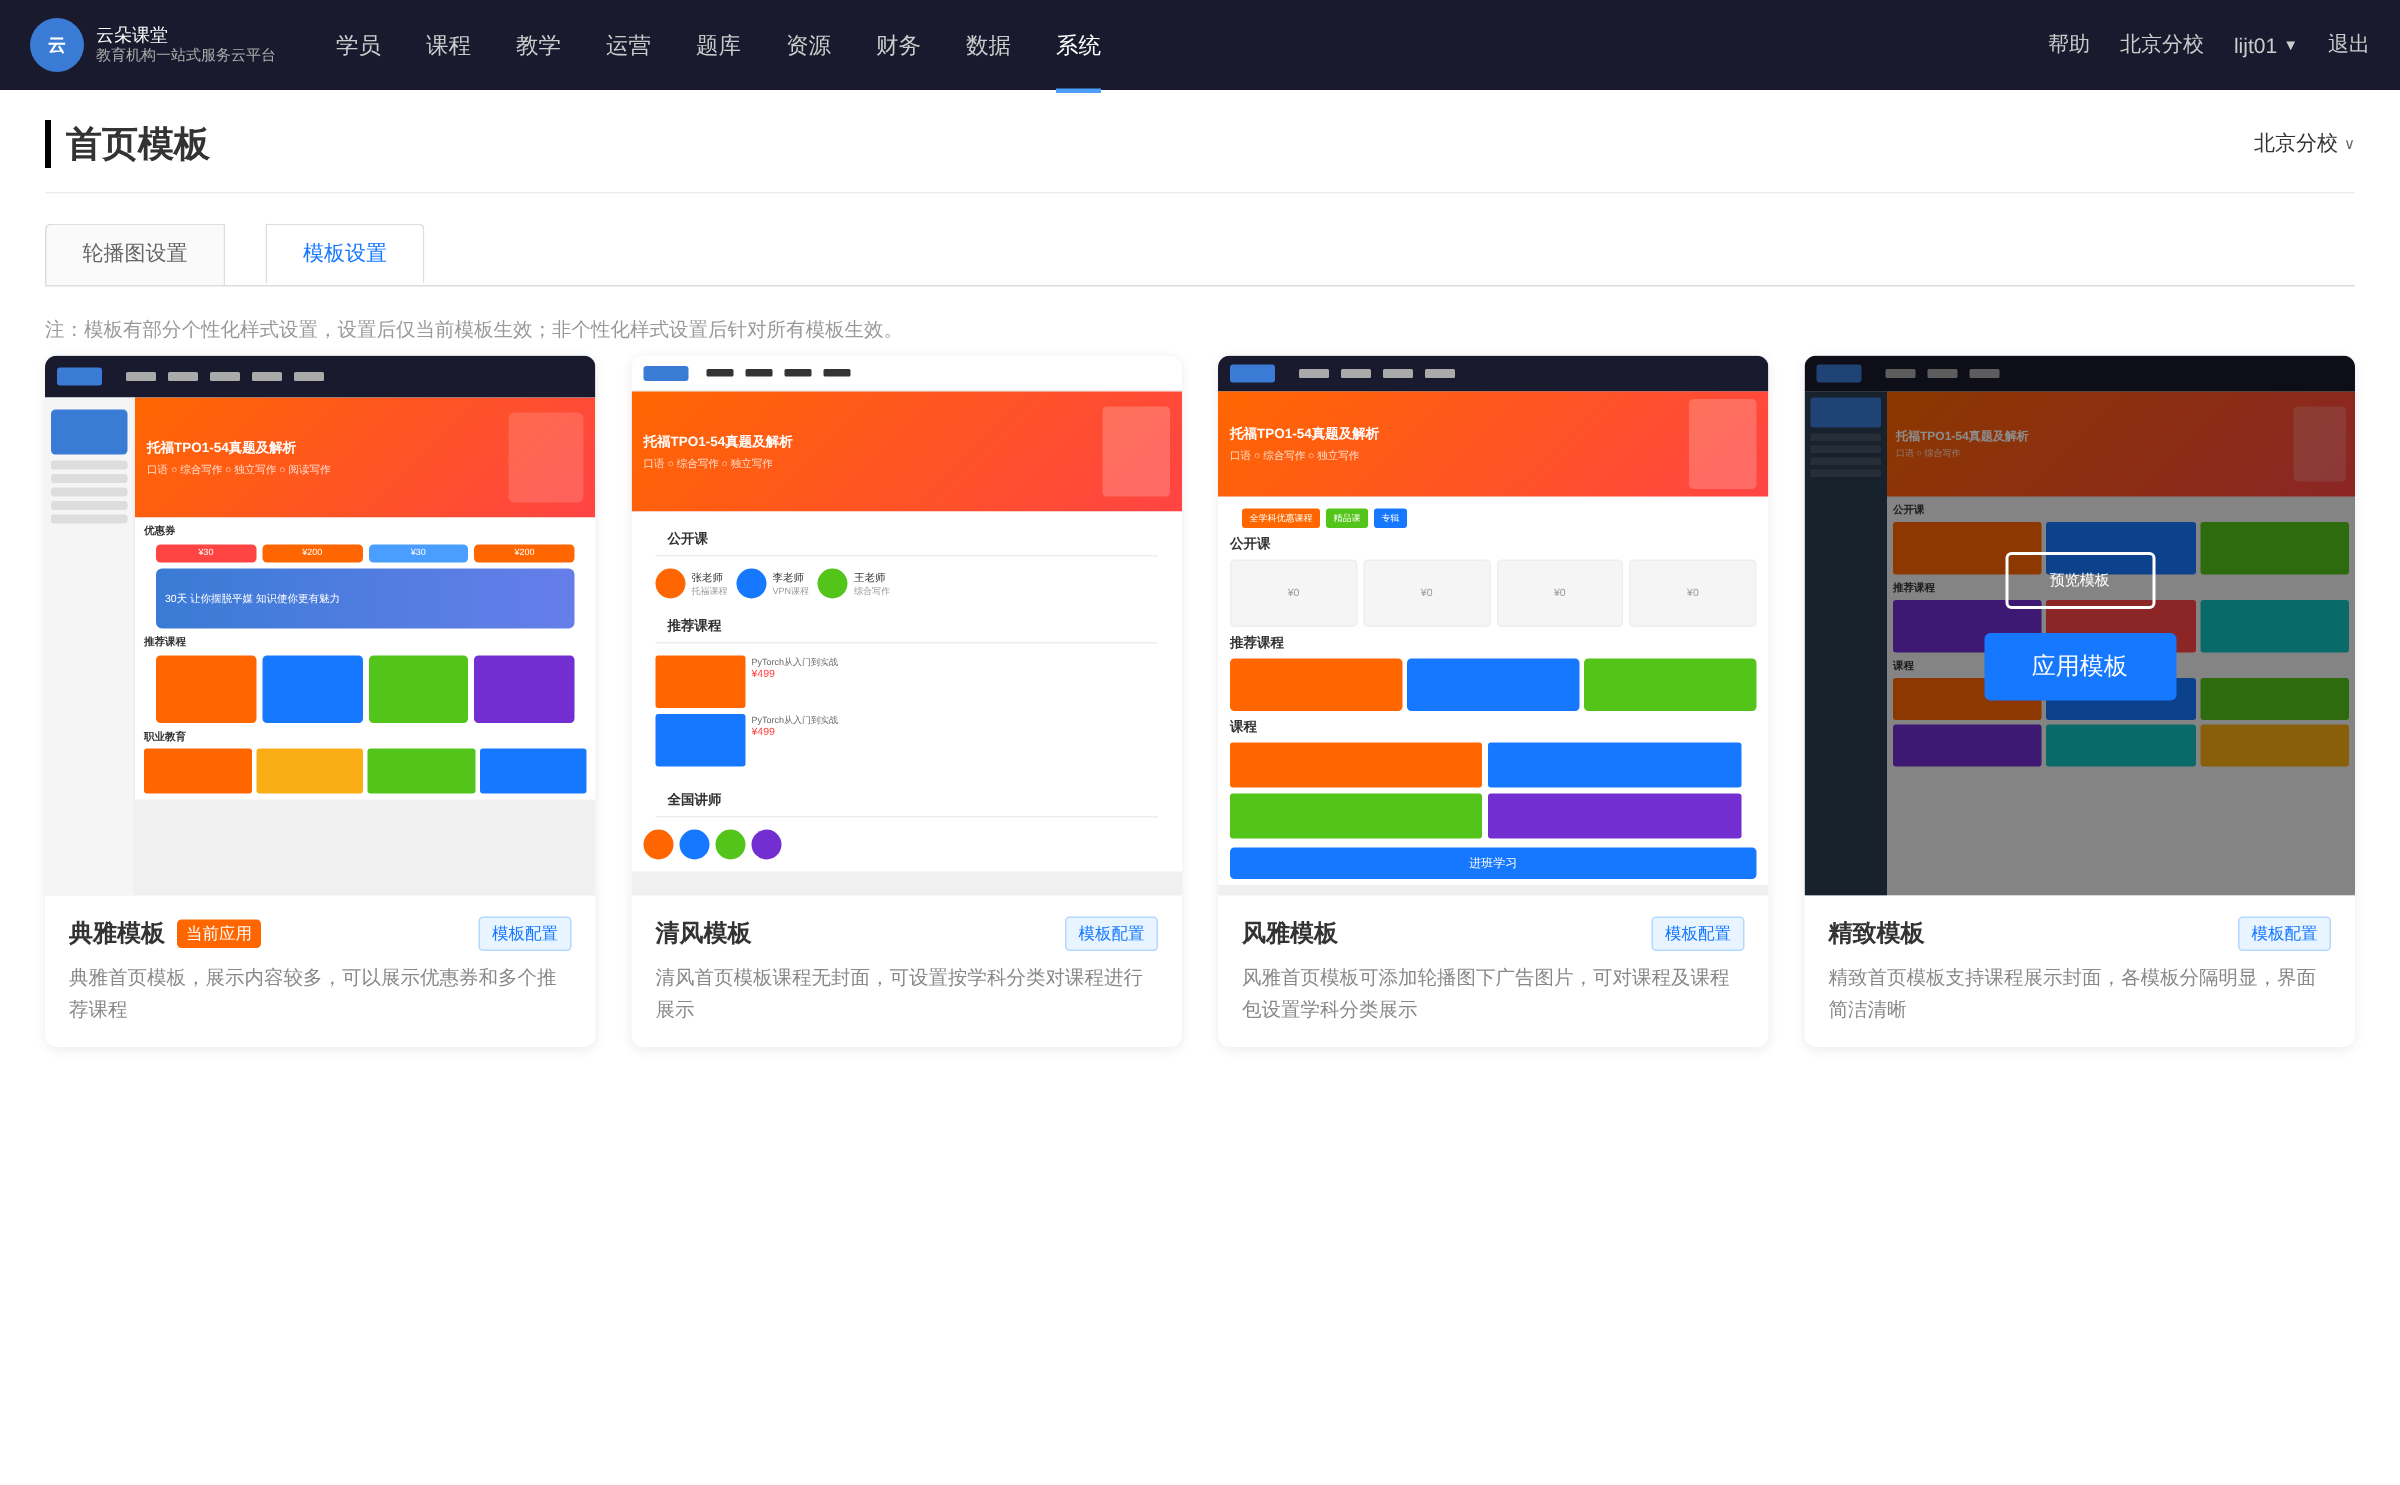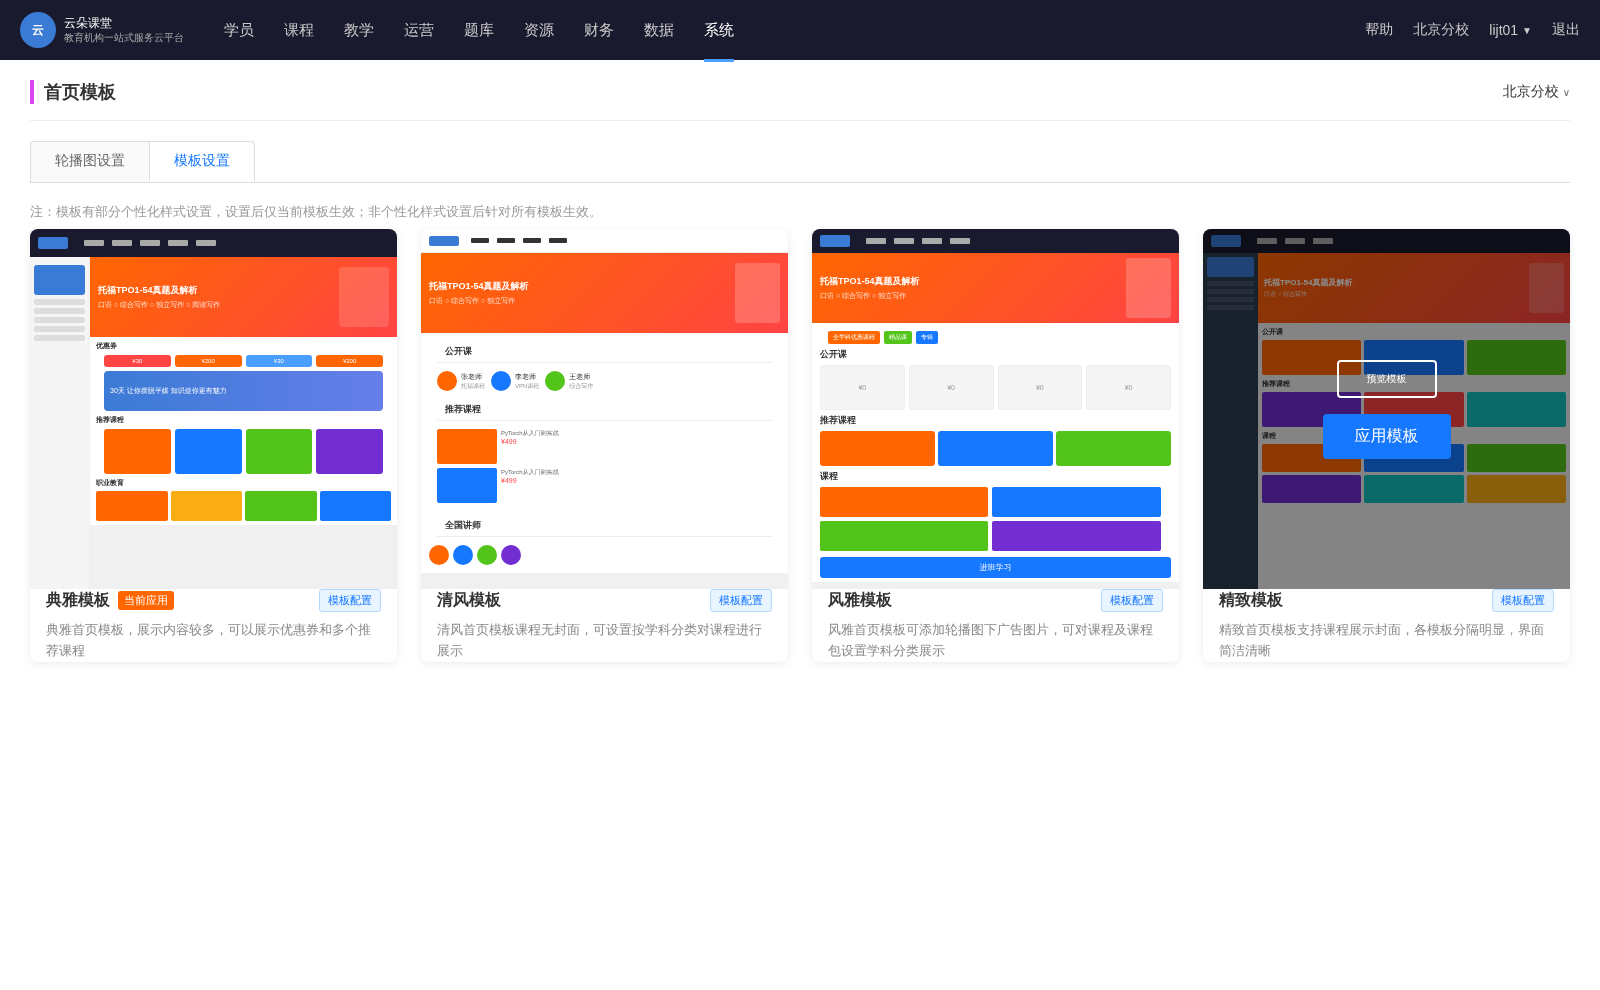--- a/index.html
+++ b/index.html
@@ -33,41 +33,42 @@
     
     .page-header {
       display: flex;
       align-items: center;
       justify-content: space-between;
       margin-bottom: 20px;
       padding-bottom: 16px;
       border-bottom: 1px solid #eee;
     }
     .page-title {
-      font-size: 18px;
+      font-size: 24px;
       font-weight: 600;
       color: #333;
-      border-left: 4px solid #d946ef;
+      border-left: 4px solid #000000;
       padding-left: 10px;
     }
     .branch-selector {
       display: flex;
       align-items: center;
       gap: 4px;
       color: #333;
       font-size: 14px;
       cursor: pointer;
     }
     .branch-selector .arrow { font-size: 10px; color: #666; }
 
     
     .tabs {
       display: flex;
       border-bottom: 1px solid #ddd;
       margin-bottom: 20px;
+      gap: 28px;
     }
     .tab {
       padding: 10px 24px;
       cursor: pointer;
       font-size: 14px;
       color: #666;
       border: 1px solid #ddd;
       border-bottom: none;
       background: #fafafa;
       margin-right: -1px;
@@ -132,21 +133,21 @@
       border: none;
       color: #fff;
       padding: 12px 32px;
       font-size: 16px;
       border-radius: 4px;
       cursor: pointer;
       font-family: Liberation Serif, serif;
     }
 
     
-    .card-footer { padding: 0 16px; }
+    .card-footer { padding: 14px 16px; }
     .card-title-row {
       display: flex;
       align-items: center;
       gap: 8px;
       margin-bottom: 8px;
     }
     .card-name { font-size: 16px; font-weight: 600; color: #333; }
     .badge-current {
       background: #ff6600;
       color: #fff;

